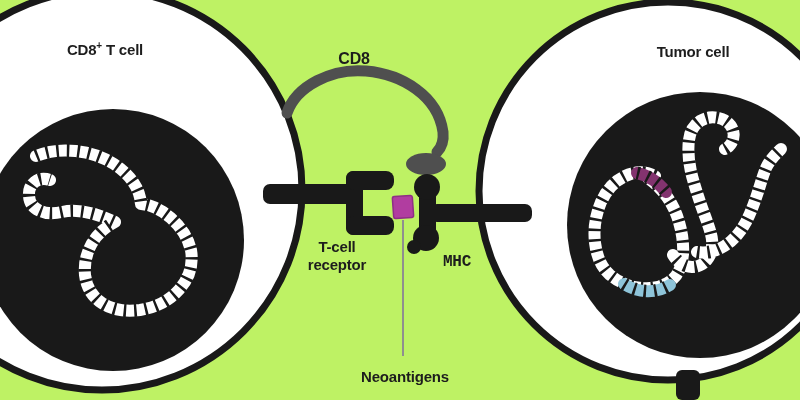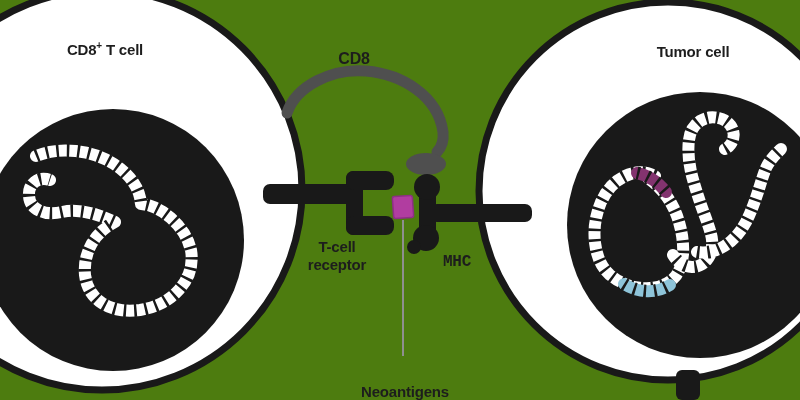--- a/index.html
+++ b/index.html
@@ -1,19 +1,19 @@
 <!DOCTYPE html>
 <html><head>
 <meta charset="utf-8">
 <style>
   html,body{margin:0;padding:0;background:#ffffff;}
   #stage{
     position:relative;
     width:800px;height:400px;
-    background:#4d7c0f;
+    background:#bef264;
     overflow:hidden;
     font-family:"Liberation Sans", sans-serif;
   }
   #stage svg{position:absolute;left:0;top:0;}
   .lbl{
     position:absolute;
     color:#1d1d1d;
     font-weight:700;
     text-align:center;
     letter-spacing:-0.2px;
@@ -137,17 +137,17 @@
 
   <div class="lbl" style="left:311px;top:50px;width:86px;font-size:16px;">CD8</div>
 
   <div class="lbl" style="left:281px;top:238px;width:112px;font-size:15px;">
     <div>T-cell</div>
     <div>receptor</div>
   </div>
 
   <div class="lbl" style="left:424px;top:254px;width:66px;font-size:16px;font-family:Liberation Mono, monospace;">MHC</div>
 
-  <div class="lbl" style="left:338px;top:368px;width:134px;font-size:15px;margin-top:15px;">Neoantigens</div>
+  <div class="lbl" style="left:338px;top:368px;width:134px;font-size:15px;">Neoantigens</div>
 
   <div class="lbl" style="left:620px;top:43px;width:146px;font-size:15px;">Tumor cell</div>
 
 </div>
 
 </body></html>

